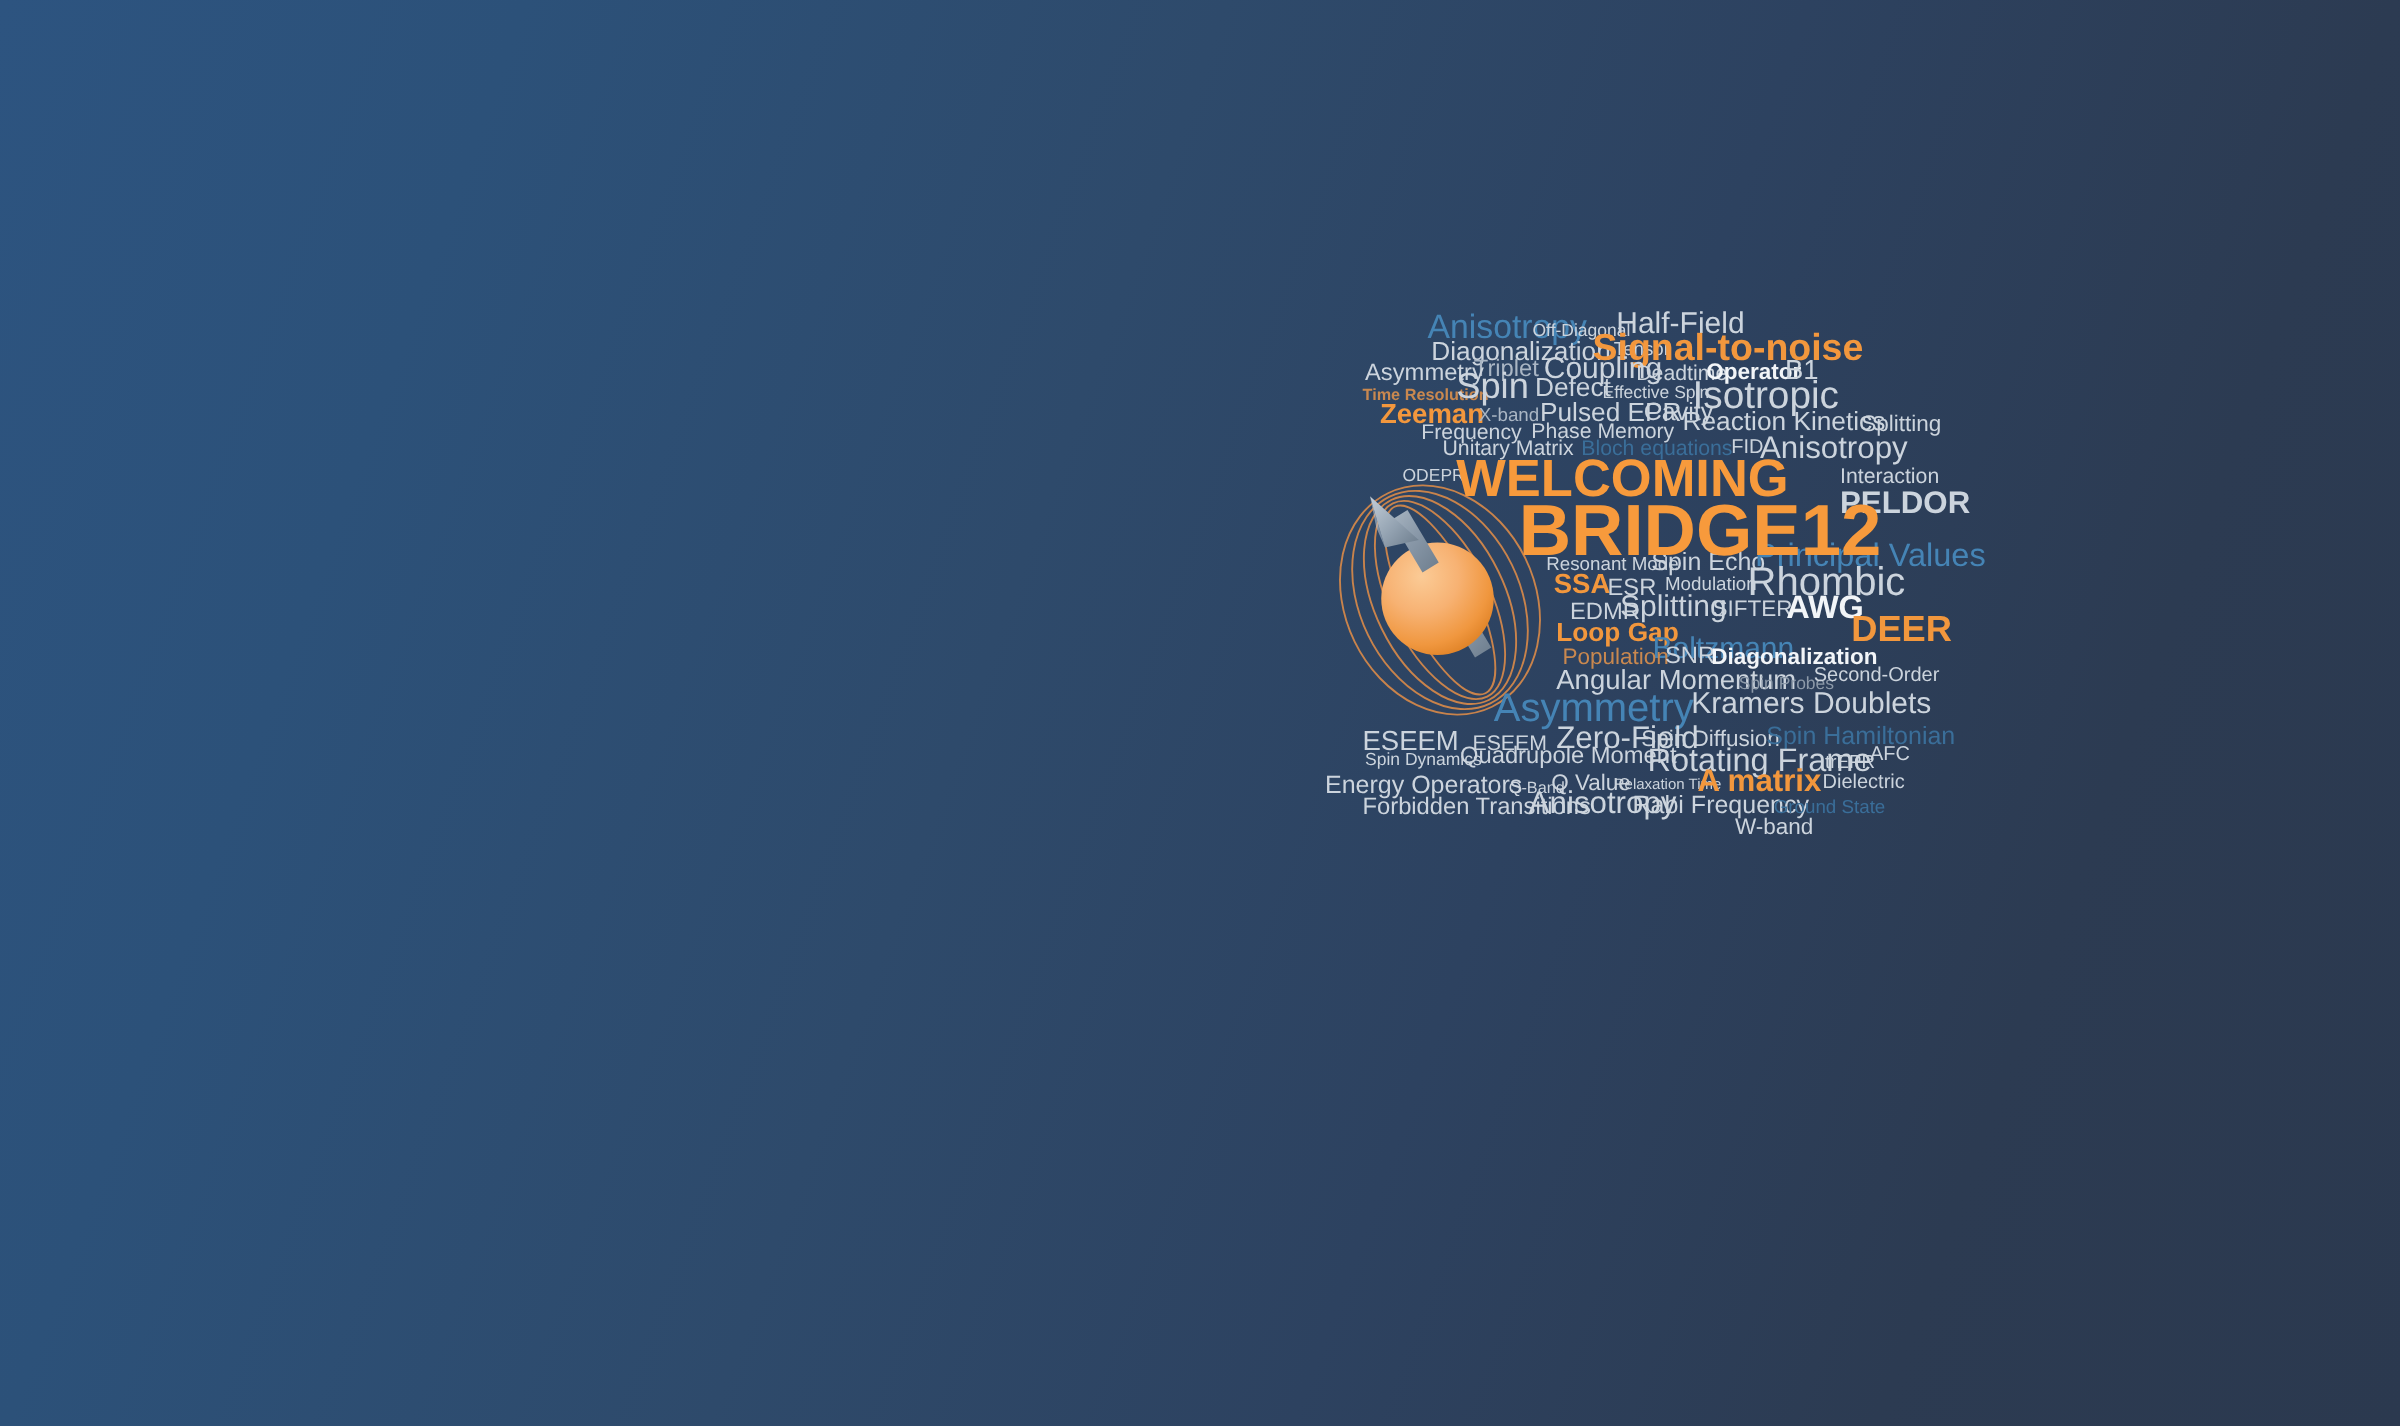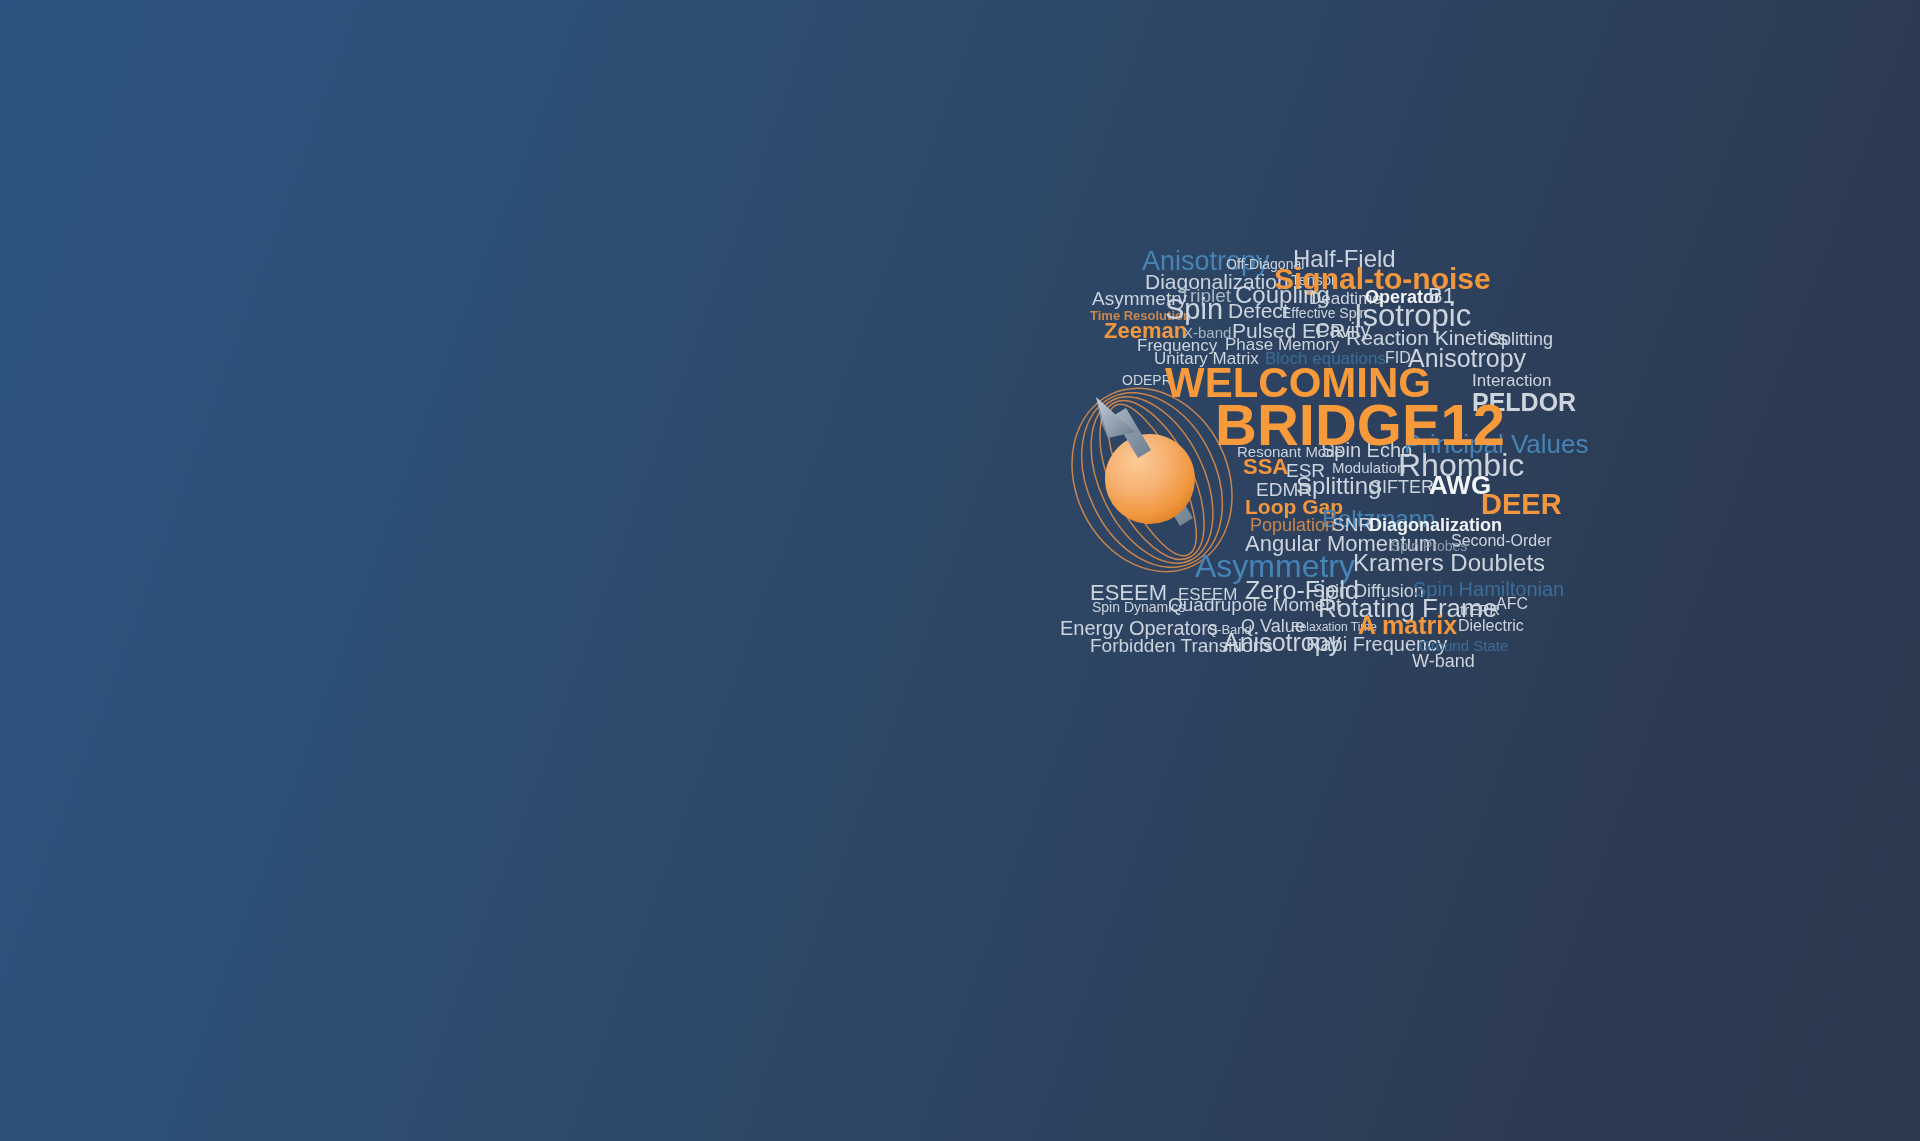--- a/index.html
+++ b/index.html
@@ -147,16 +147,16 @@
     <span class="word" style="left: 0px; top: 380px; font-size: 20px; font-weight: 400; color: rgb(204, 212, 221);">Energy Operators</span>
     <span class="word" style="left: 147px; top: 385px; font-size: 13px; font-weight: 400; color: rgb(204, 212, 221);">Q-Band</span>
     <span class="word" style="left: 181px; top: 379px; font-size: 18px; font-weight: 400; color: rgb(204, 212, 221);">Q Value</span>
     <span class="word" style="left: 231px; top: 383px; font-size: 12px; font-weight: 400; color: rgb(204, 212, 221);">Relaxation Time</span>
     <span class="word" style="left: 298px; top: 375px; font-size: 25px; font-weight: 700; color: rgb(242, 151, 61);">A matrix</span>
     <span class="word" style="left: 398px; top: 380px; font-size: 16px; font-weight: 400; color: rgb(204, 212, 221);">Dielectric</span>
     <span class="word" style="left: 30px; top: 398px; font-size: 19px; font-weight: 400; color: rgb(204, 212, 221);">Forbidden Transitions</span>
     <span class="word" style="left: 163px; top: 392px; font-size: 25px; font-weight: 400; color: rgb(204, 212, 221);">Anisotropy</span>
     <span class="word" style="left: 246px; top: 396px; font-size: 20px; font-weight: 400; color: rgb(204, 212, 221);">Rabi Frequency</span>
     <span class="word" style="left: 359px; top: 400px; font-size: 15px; font-weight: 400; color: rgb(58, 110, 153);">Ground State</span>
-    <span class="word" style="left: 352px; top: 414px; font-size: 18px; font-weight: 400; color: rgb(204, 212, 221);">W-band</span>
+    <span class="word" style="left: 328px; top: 414px; font-size: 18px; font-weight: 400; color: rgb(204, 212, 221);">W-band</span>
     <span class="word" style="left: 105px; top: 124px; font-size: 42px; font-weight: 700; color: rgb(247, 154, 60);">WELCOMING</span>
     <span class="word" style="left: 155px; top: 158px; font-size: 58px; font-weight: 700; color: rgb(247, 154, 60);">BRIDGE12</span>
   </div>
 
 </body></html>

